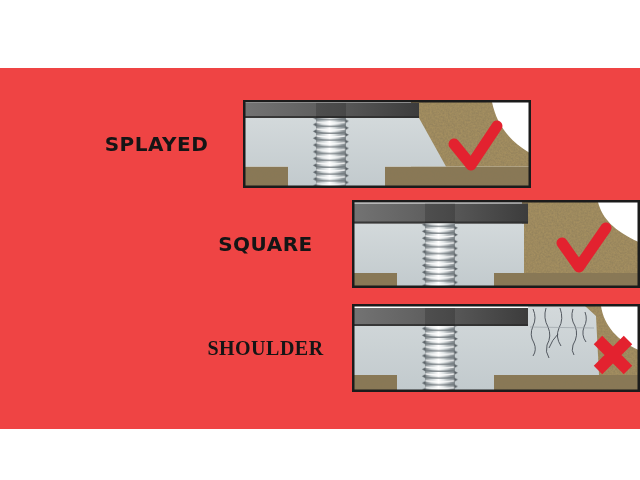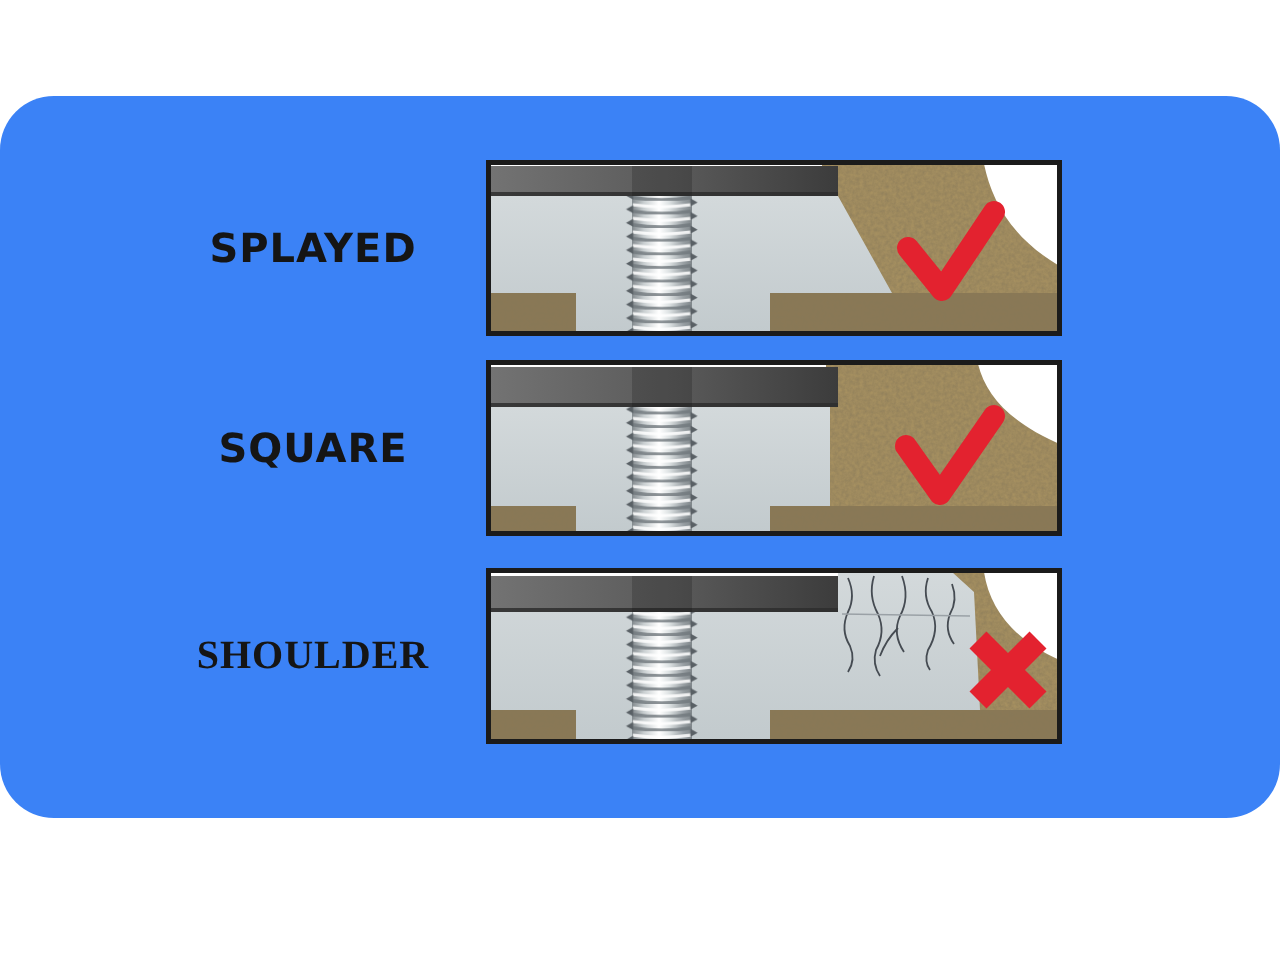--- a/index.html
+++ b/index.html
@@ -1,24 +1,24 @@
 <!DOCTYPE html>
 <html><head>
 <meta charset="utf-8">
 <style>
   html,body{margin:0;padding:0;}
   .stage{width:640px;height:480px;background:#ffffff;position:relative;overflow:hidden;
          font-family:"DejaVu Sans","Liberation Sans",sans-serif;}
   .band{position:absolute;left:0;width:640px;background:#ffffff;}
   .band.top{top:0;height:60px;}
   .band.bottom{top:421px;height:59px;}
-  .content{position:absolute;left:0;top:48px;width:640px;height:361px;background:#3b82f6;border-radius:27px;}
+  .content{position:absolute;left:0;top:68px;width:640px;height:361px;background:#ef4444;}
   .rows{padding-top:32px;}
   .row{display:flex;align-items:center;height:88px;}
-  .row+.row{margin-top:12px;}
+  .row+.row{margin-top:12px;justify-content:flex-end;}
   .row:last-child{margin-top:16px;font-family:Liberation Serif, serif;}
   .label-cell{flex:0 0 243px;width:243px;box-sizing:border-box;padding-left:70px;
               text-align:center;}
   .label-cell span{font-weight:bold;font-size:20px;letter-spacing:.5px;color:#151515;}
   .panel{flex:0 0 288px;width:288px;height:88px;}
   svg{display:block;}
 </style>
 </head>
 <body>
 

